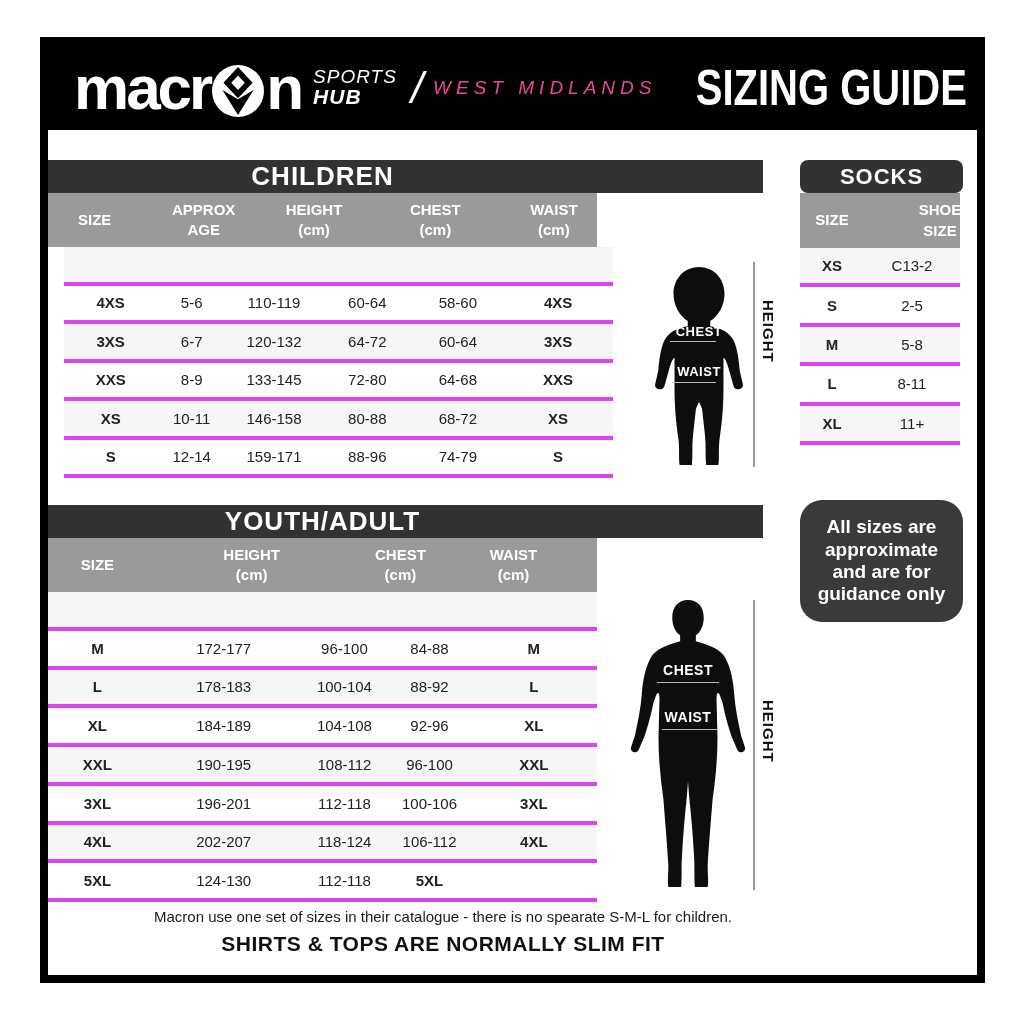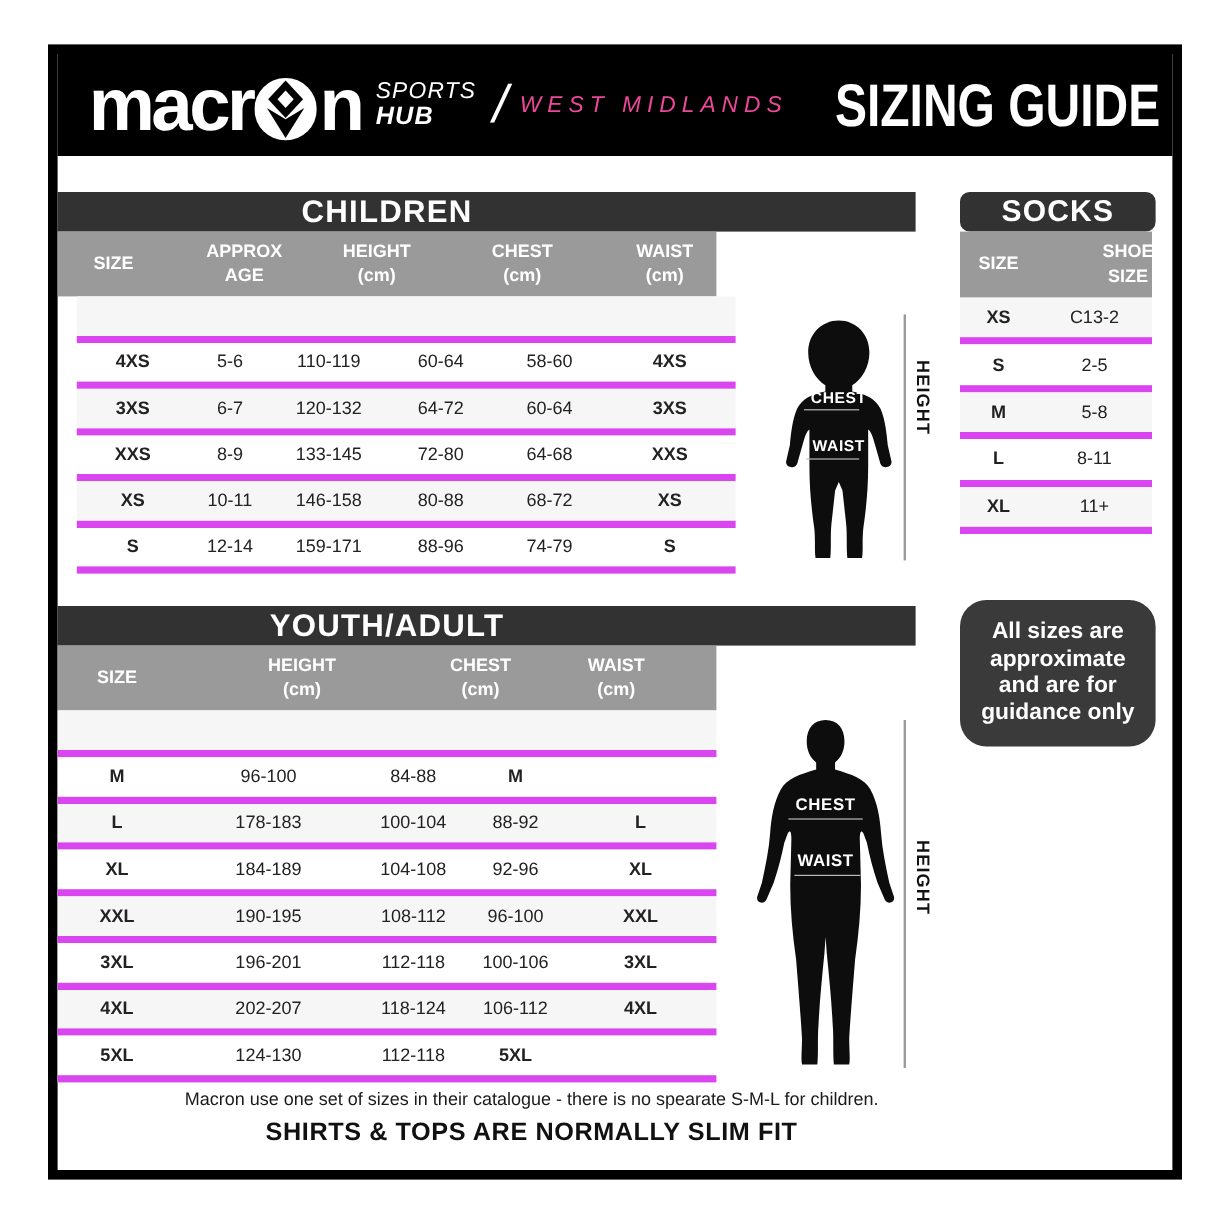--- a/index.html
+++ b/index.html
@@ -31,36 +31,36 @@
   
   .section-bar { position:absolute; height:33px; background:#323232; }
   .section-title { position:absolute; left:0; top:0; width:549px; text-align:center;
                    line-height:33px; color:#fff; font-weight:bold; font-size:26px; letter-spacing:1px; }
 
   
   .t-head { position:absolute; background:#9a9a9a; display:grid;gap:28px; }
   .t-hcell { display:flex; align-items:center; justify-content:center; text-align:center;
              color:#fff; font-weight:bold; font-size:15px; line-height:1.35; white-space:pre-line; }
   .t-body { position:absolute; }
-  .t-row { display:grid; border-bottom:6px solid #d946ef; background:#fff; box-sizing:border-box; }
+  .t-row { display:grid; border-bottom:4px solid #d946ef; background:#fff; box-sizing:border-box; }
   .t-body .t-row:nth-child(odd) { background:#f6f6f6; }
   .t-cell { display:flex; align-items:center; justify-content:center; font-size:15px; color:#222; }
   .children-grid { grid-template-columns:17% 12.5% 17.5% 16.5% 16.5% 20%; }
   .youth-grid    { grid-template-columns:18% 28% 16% 15% 23%; }
   .socks-grid    { grid-template-columns:40% 60%; }
   .rows-38 .t-row { height:38.5px; }
   .rows-39 .t-row { height:38.75px; }
   .rows-40 .t-row { height:39.4px; }
   .bold-ends .t-cell:first-child, .bold-ends .t-cell:last-child { font-weight:bold; }
   .bold-first .t-cell:first-child { font-weight:bold; }
 
   
   .socks-bar { position:absolute; left:752px; top:115px; width:163px; height:33px;
                background:#323232; border-radius:8px; color:#fff; font-weight:bold;
-               font-size:25px; letter-spacing:1px; text-align:center; line-height:33px; }
+               font-size:22px; letter-spacing:1px; text-align:center; line-height:33px; }
   .note-box { position:absolute; left:752px; top:455px; width:163px; height:122px;
               background:#3a3a3a; border-radius:22px; color:#fff; font-weight:bold;
               font-size:19px; line-height:1.18; text-align:center; display:flex;
               align-items:center; justify-content:center; white-space:pre-line; }
 
   
   .figure { position:absolute; }
   .figure svg { display:block; width:100%; height:100%; }
   .fig-label { position:absolute; left:0; width:100%; text-align:center; color:#fff;
                font-weight:bold; letter-spacing:0.5px; }
@@ -233,20 +233,21 @@
       <div class="t-body rows-39 bold-ends" style="left:0; top:547px; width:549px;">
           <div class="t-row youth-grid">
             <div class="t-cell"></div>
             <div class="t-cell"></div>
             <div class="t-cell"></div>
             <div class="t-cell"></div>
             <div class="t-cell"></div>
           </div>
           <div class="t-row youth-grid">
             <div class="t-cell">M</div>
+            <div class="t-cell">172-177</div>
             <div class="t-cell">96-100</div>
             <div class="t-cell">84-88</div>
             <div class="t-cell">M</div>
           </div>
           <div class="t-row youth-grid">
             <div class="t-cell">L</div>
             <div class="t-cell">178-183</div>
             <div class="t-cell">100-104</div>
             <div class="t-cell">88-92</div>
             <div class="t-cell">L</div>

